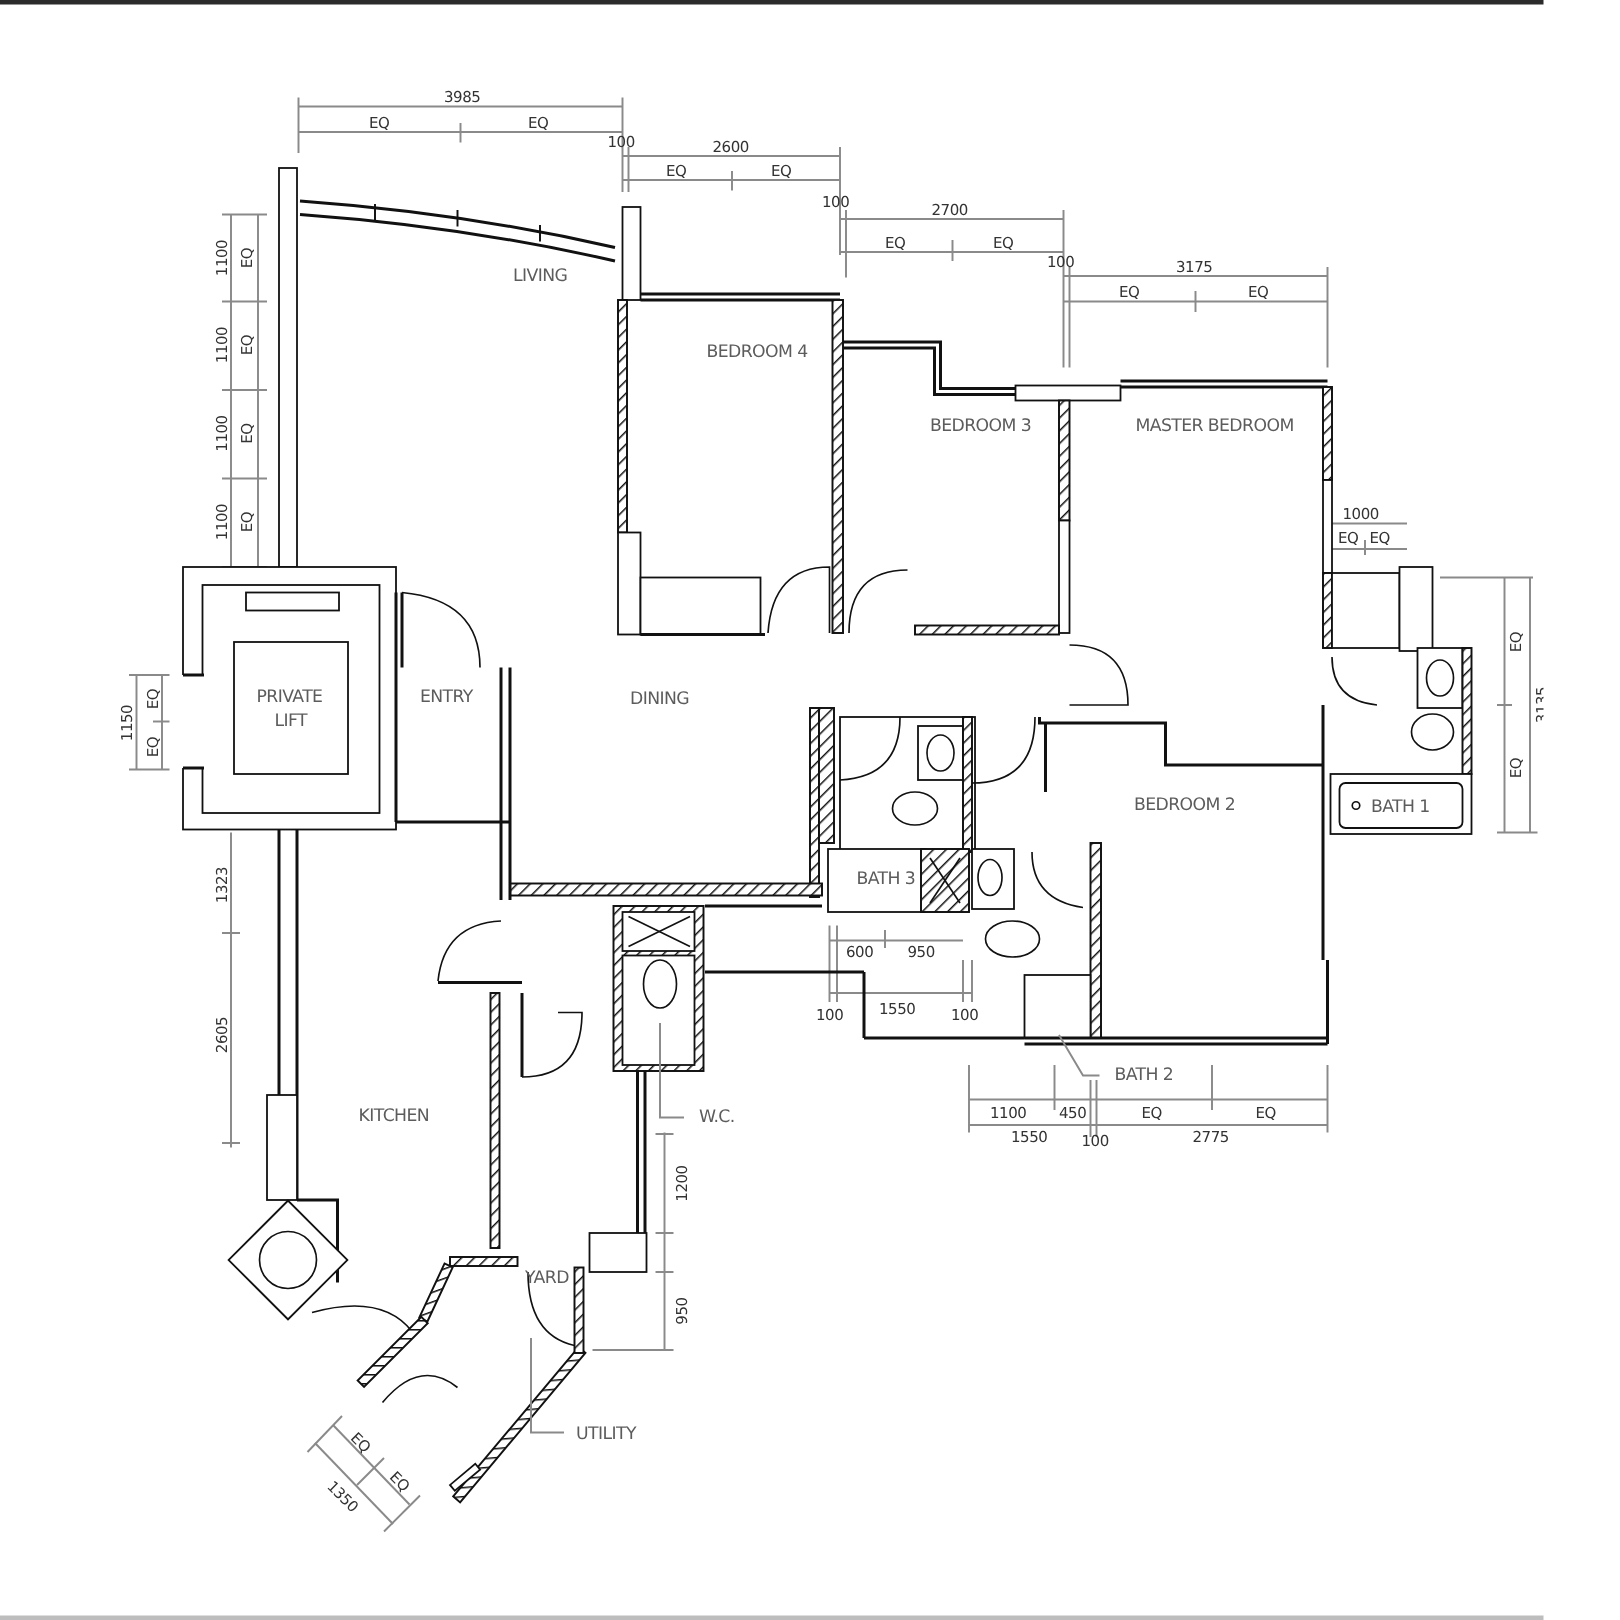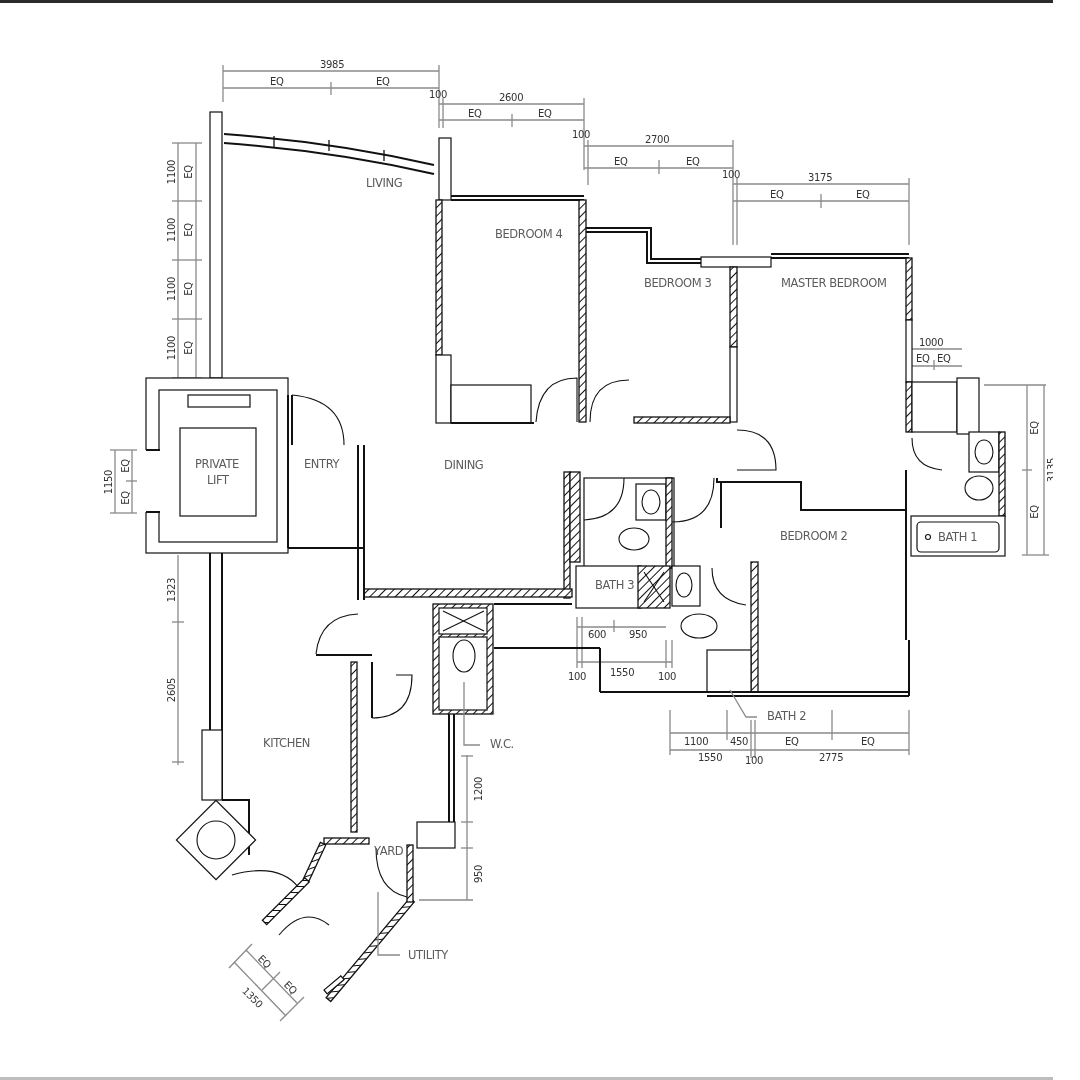--- a/index.html
+++ b/index.html
@@ -1,16 +1,16 @@
 <!DOCTYPE html>
 <html><head>
 <meta charset="utf-8">
 <style>
   html, body { margin:0; padding:0; background:#ffffff; }
-  #stage { position:relative; width:1029px; height:1080px; overflow:hidden; background:#ffffff; font-family:"DejaVu Sans", sans-serif;padding-left:24px; }
+  #stage { position:relative; width:1029px; height:1080px; overflow:hidden; background:#ffffff; font-family:"DejaVu Sans", sans-serif; }
   #topbar { position:absolute; left:0; top:0; width:1080px; height:3px; background:#2b2b2b; }
   #bottombar { position:absolute; left:0; bottom:0; width:1080px; height:3px; background:#bdbdbd; }
   svg text { font-family:"DejaVu Sans", sans-serif; }
   .room { fill:#5c5c5c; font-size:11.5px; letter-spacing:-0.4px; }
   .dim { fill:#333333; font-size:10px; letter-spacing:-0.3px; }
   .dl { stroke:#8a8a8a; stroke-width:1.3; fill:none; }
   .w { stroke:#111111; stroke-width:2; fill:none; }
   .wt { stroke:#111111; stroke-width:1.3; fill:none; }
   .hatch { fill:url(#hatch); stroke:#111; stroke-width:1.3; }
   .win { fill:#fff; stroke:#111; stroke-width:1.2; }

